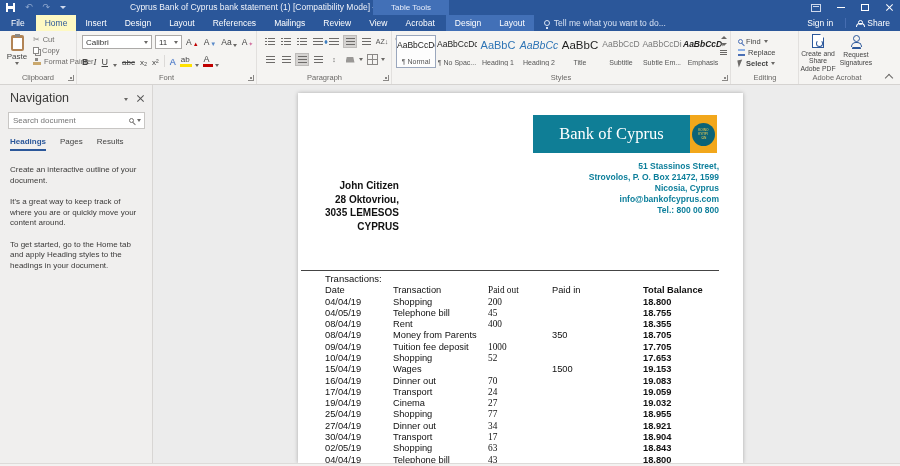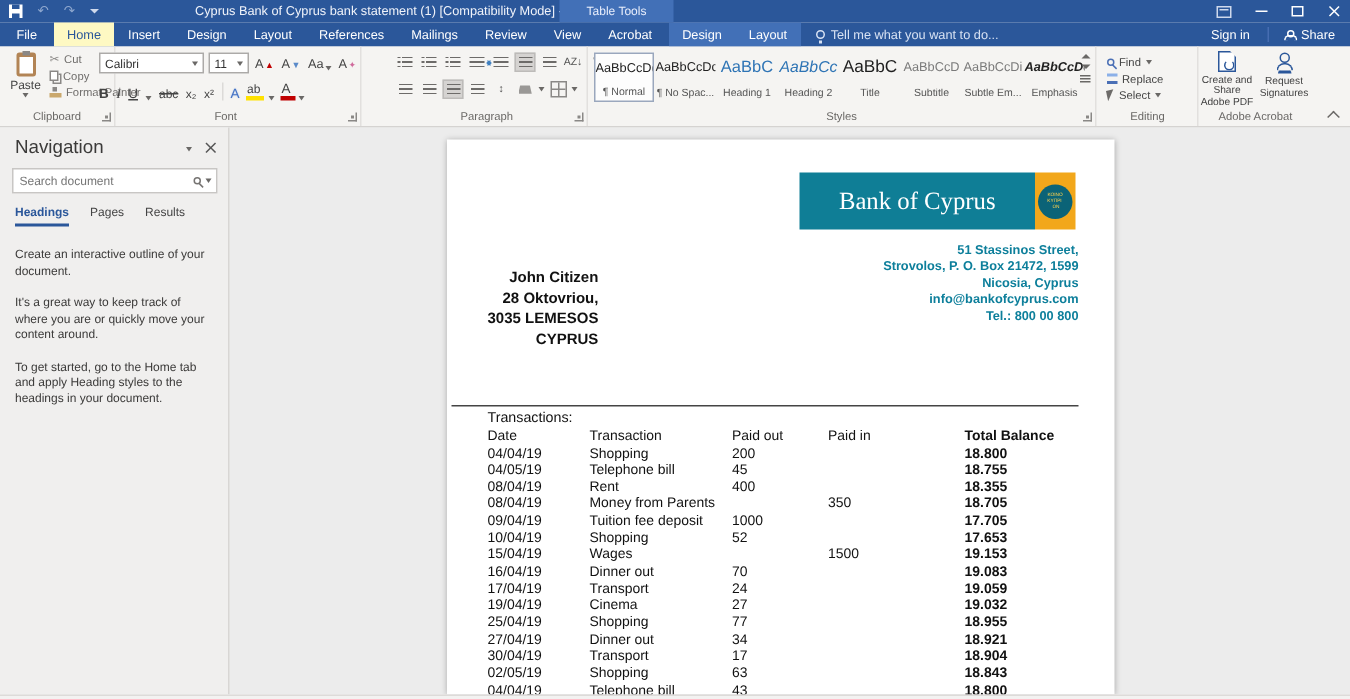--- a/index.html
+++ b/index.html
@@ -57,21 +57,21 @@
   .clip-i:before{content:"";position:absolute;left:2px;top:3px;width:9px;height:11px;background:#fff;}
   .clip-i:after{content:"";position:absolute;left:4px;top:-1px;width:5px;height:3px;background:#8a8886;}
   .cliprows{position:absolute;left:33px;top:4px;display:flex;flex-direction:column;gap:2px;font-size:7.5px;color:#6f6d6b;}
   .cliprow{display:flex;align-items:center;gap:3px;height:9px;white-space:nowrap;}
   .scis{font-size:8px;color:#8a8886;line-height:8px;}
   .copy-i{width:6px;height:7px;border:1px solid #8a8886;background:#fff;box-shadow:2px 2px 0 -1px #f5f4f2,2px 2px 0 0 #8a8886;}
   .fp-i{width:8px;height:7px;position:relative;}
   .fp-i:before{content:"";position:absolute;left:2px;top:0;width:3px;height:3px;background:#8a8886;}
   .fp-i:after{content:"";position:absolute;left:0;bottom:0;width:8px;height:3px;background:#caa86d;}
   
-  .g-font{left:61px;width:180px;}
+  .g-font{left:77px;width:180px;}
   .fr1{position:absolute;left:5px;top:4px;display:flex;align-items:center;gap:3px;}
   .combo{display:flex;align-items:center;justify-content:space-between;background:#fff;border:1px solid #acaaa8;height:14px;font-size:8px;padding:0 3px;color:#333;}
   .c-name{width:70px;} .c-size{width:27px;}
   .fbtn{font-size:8.5px;color:#444;padding:0 1px;display:flex;align-items:flex-end;gap:1px;line-height:10px;}
   .sup-a{font-size:6px;line-height:6px;color:#c00000;}
   .fr2{position:absolute;left:5px;top:22px;display:flex;align-items:flex-end;gap:5px;height:14px;font-size:9px;}
   .b{font-weight:bold;} .i{font-style:italic;font-family:"Liberation Serif",serif;} .u{text-decoration:underline;}
   .strike{text-decoration:line-through;font-size:8px;}
   .vsep{width:1px;height:12px;background:#dcdad8;}
   .hl{position:relative;font-size:8px;padding-bottom:3px;}
@@ -105,21 +105,21 @@
   .s-title .sprev{font-size:11.5px;color:#1f1f1f;}
   .s-sub .sprev{color:#7a7a7a;} .s-sem .sprev{color:#7a7a7a;}
   .s-emp .sprev{font-style:italic;font-weight:bold;}
   .sscroll{position:absolute;right:3px;top:5px;display:flex;flex-direction:column;gap:4px;align-items:center;}
   .tri-up{width:0;height:0;border-left:3px solid transparent;border-right:3px solid transparent;border-bottom:3px solid #6a6866;}
   .tri-dn{width:0;height:0;border-left:3px solid transparent;border-right:3px solid transparent;border-top:3px solid #6a6866;}
   .sbar{width:7px;height:1px;background:#6a6866;box-shadow:0 2px 0 #6a6866,0 4px 0 #6a6866;}
   
   .g-edit{left:732px;width:67px;}
   .erow{position:absolute;left:6px;display:flex;align-items:center;gap:3px;font-size:7.5px;color:#444;white-space:nowrap;}
-  .e1{top:6px;} .e2{top:17px;} .e3{top:28px;}
+  .e1{top:6px;} .e2{top:17px;} .e3{top:28px;font-weight:bold;}
   .mag{width:5px;height:5px;border:1px solid #4a6fb5;border-radius:50%;position:relative;}
   .mag:after{content:"";position:absolute;right:-3px;bottom:-2px;width:4px;height:1px;background:#4a6fb5;transform:rotate(45deg);}
   .repl-i{width:7px;height:7px;position:relative;}
   .repl-i:before{content:"";position:absolute;left:0;top:0;width:7px;height:2px;background:#8bb0e8;}
   .repl-i:after{content:"";position:absolute;left:0;bottom:0;width:7px;height:2px;background:#4a6fb5;}
   .cursor-i{width:0;height:0;border-top:7px solid #6d6b69;border-right:5px solid transparent;transform:rotate(-12deg);}
   
   .g-acro{left:799px;width:76px;border-right:none;}
   .abtn{position:absolute;top:3px;width:36px;height:38px;display:flex;flex-direction:column;align-items:center;font-size:6.8px;text-align:center;color:#444;line-height:7.5px;}
   .a1{left:1px;} .a2{left:39px;}
@@ -159,21 +159,21 @@
   .emblem{width:23px;height:23px;border-radius:50%;background:#0b6377;display:flex;flex-direction:column;align-items:center;justify-content:center;line-height:4px;}
   .emblem span{font-size:4px;color:#ffd34d;transform:scale(.8);display:block;}
   .bank-addr{position:absolute;right:24px;top:68px;text-align:right;color:#0d7f9b;font-weight:bold;font-size:8.5px;line-height:11px;}
   .cust-addr{position:absolute;left:27px;top:86px;font-weight:bold;color:#111;font-size:10px;line-height:13.5px;text-align:right;}
   .balances{position:absolute;left:27px;top:150px;font-size:9.5px;color:#111;line-height:13.5px;white-space:pre;}
   .docline{position:absolute;left:3px;top:177px;width:418px;border-top:1px solid #444;}
   .trans-label{position:absolute;left:27px;top:180px;font-size:9.5px;color:#111;}
   .thead{position:absolute;left:0;top:192px;width:445px;height:11.3px;font-size:9.3px;color:#111;}
   .trows{position:absolute;left:0;top:203.5px;width:453px;}
   .trow{position:relative;height:11.3px;font-size:9.3px;color:#111;}
-  .c-d{position:absolute;left:27px;} .c-t{position:absolute;left:95px;} .c-po{position:absolute;left:190px;}
+  .c-d{position:absolute;left:27px;} .c-t{position:absolute;left:95px;} .c-po{position:absolute;left:190px;font-family:Liberation Serif, serif;}
   .c-pi{position:absolute;left:254px;} .c-b{position:absolute;left:345px;font-weight:bold;}
   
   .statusbar{position:absolute;left:0;bottom:0;width:900px;height:3px;background:#f3f2f1;border-top:1px solid #dddbd9;}
 </style>
 </head>
 <body>
 
 <div class="screen">
 
   <div class="titlebar">

